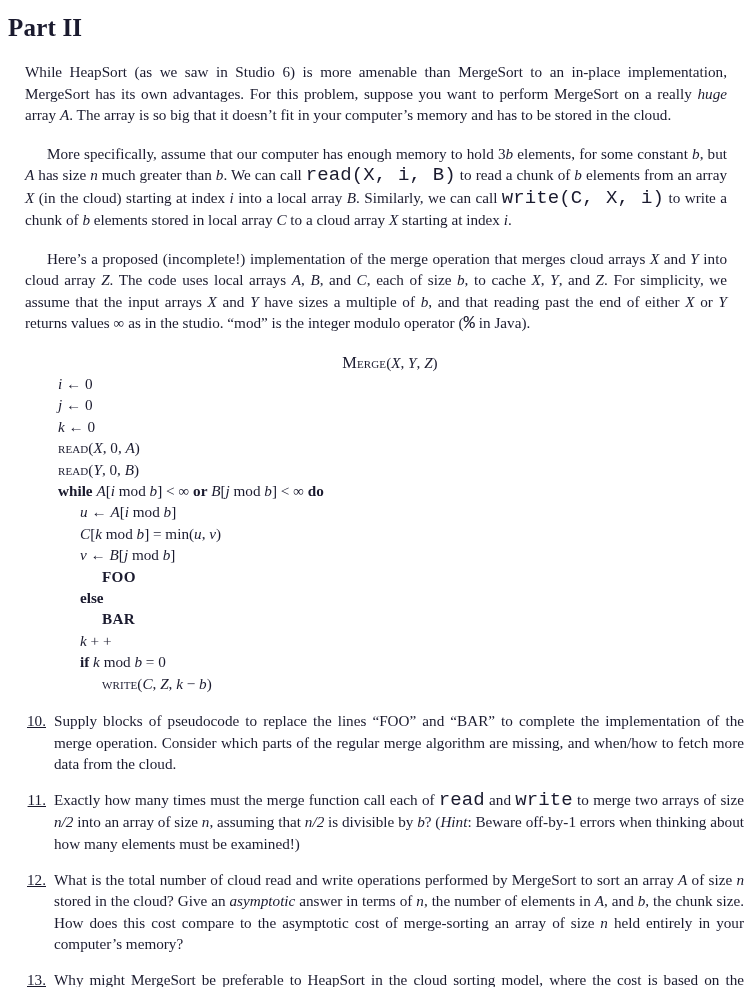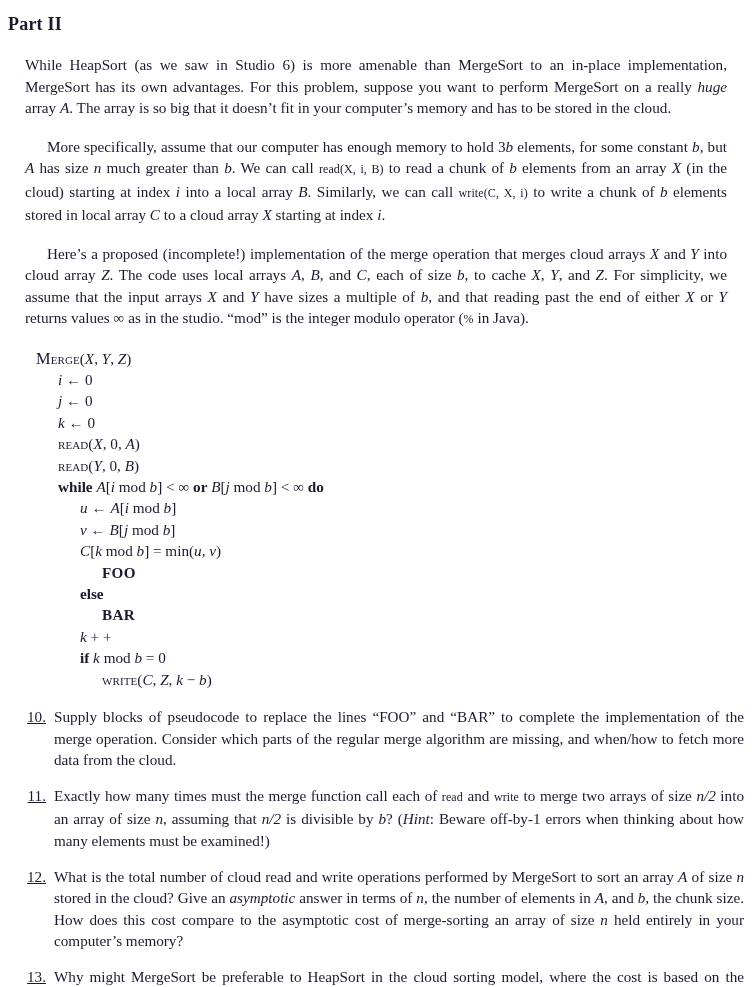--- a/index.html
+++ b/index.html
@@ -21,56 +21,56 @@
     height: 987px;
     padding: 0;
     box-sizing: border-box;
   }
   .inner {
     padding: 8px 8px 0 8px;
   }
 
   
   .part-title {
-    font-size: 18px;
+    font-size: 25px;
     font-weight: bold;
     margin: 6px 0 0 0;
     letter-spacing: 0.2px;
   }
 
   
   .para {
     font-size: 15.2px;
     line-height: 21.5px;
     text-align: justify;
     margin: 17px;
     hyphens: none;
   }
   .para.first { margin-top: 19px; }
   .para.indent { text-indent: 22px; }
   .para + .para { margin-top: 0px; }
 
   i, .it { font-style: italic; }
   .mathit { font-style: italic; font-family: "Liberation Serif", serif; }
   .tt {
-    font-family: Liberation Serif, serif;
-    font-size: 12px;
+    font-family: Liberation Mono, monospace;
+    font-size: 19px;
     letter-spacing: 0.1px;
   }
 
   
   .pseudocode {
     margin: 7px 0 0 0;
     font-size: 15.2px;
     line-height: 21.4px;
   }
   .pc-line {
     white-space: nowrap;
   }
-  .ind0 { padding-left: 28px; }
+  .ind0 { padding-left: 28px; text-align: center; }
   .ind1 { padding-left: 50px; }
   .ind2 { padding-left: 72px; }
   .ind3 { padding-left: 94px; }
 
   .sc {
     font-variant: small-caps;
     font-size: 16.4px;
     letter-spacing: 0.1px;
   }
   .kw { font-weight: bold; }
@@ -115,22 +115,22 @@
 
     <div class="pseudocode" id="pseudocode">
         <div class="pc-line ind0"><span class="sc">Merge</span><span>(</span><span class="mathit">X</span><span>, </span><span class="mathit">Y</span><span>, </span><span class="mathit">Z</span><span>)</span></div>
         <div class="pc-line ind1"><span class="mathit">i</span><span> ← </span><span>0</span></div>
         <div class="pc-line ind1"><span class="mathit">j</span><span> ← </span><span>0</span></div>
         <div class="pc-line ind1"><span class="mathit">k</span><span> ← </span><span>0</span></div>
         <div class="pc-line ind1"><span class="sc">read</span><span>(</span><span class="mathit">X</span><span>, 0, </span><span class="mathit">A</span><span>)</span></div>
         <div class="pc-line ind1"><span class="sc">read</span><span>(</span><span class="mathit">Y</span><span>, 0, </span><span class="mathit">B</span><span>)</span></div>
         <div class="pc-line ind1"><span class="kw">while</span><span> </span><span class="mathit">A</span><span>[</span><span class="mathit">i</span><span> mod </span><span class="mathit">b</span><span>] &lt; ∞ </span><span class="kw">or</span><span> </span><span class="mathit">B</span><span>[</span><span class="mathit">j</span><span> mod </span><span class="mathit">b</span><span>] &lt; ∞ </span><span class="kw">do</span></div>
         <div class="pc-line ind2"><span class="mathit">u</span><span> ← </span><span class="mathit">A</span><span>[</span><span class="mathit">i</span><span> mod </span><span class="mathit">b</span><span>]</span></div>
+        <div class="pc-line ind2"><span class="mathit">C</span><span>[</span><span class="mathit">k</span><span> mod </span><span class="mathit">b</span><span>] = min(</span><span class="mathit">u</span><span>, </span><span class="mathit">v</span><span>)</span></div>
         <div class="pc-line ind2"><span class="mathit">v</span><span> ← </span><span class="mathit">B</span><span>[</span><span class="mathit">j</span><span> mod </span><span class="mathit">b</span><span>]</span></div>
-        <div class="pc-line ind2"><span class="mathit">C</span><span>[</span><span class="mathit">k</span><span> mod </span><span class="mathit">b</span><span>] = min(</span><span class="mathit">u</span><span>, </span><span class="mathit">v</span><span>)</span></div>
         <div class="pc-line ind3"><span class="foobar">FOO</span></div>
         <div class="pc-line ind2"><span class="kw">else</span></div>
         <div class="pc-line ind3"><span class="foobar">BAR</span></div>
         <div class="pc-line ind2"><span class="mathit">k</span><span> + +</span></div>
         <div class="pc-line ind2"><span class="kw">if</span><span> </span><span class="mathit">k</span><span> mod </span><span class="mathit">b</span><span> = 0</span></div>
         <div class="pc-line ind3"><span class="sc">write</span><span>(</span><span class="mathit">C</span><span>, </span><span class="mathit">Z</span><span>, </span><span class="mathit">k</span><span> − </span><span class="mathit">b</span><span>)</span></div>
       </div>
 
     <ol class="qlist" id="questions">
         <li class="qitem"><span class="qnum">10.</span><span><span>Supply blocks of pseudocode to replace the lines “FOO” and “BAR” to complete the implementation of the merge operation. Consider which parts of the regular merge algorithm are missing, and when/how to fetch more data from the cloud.</span></span></li>

